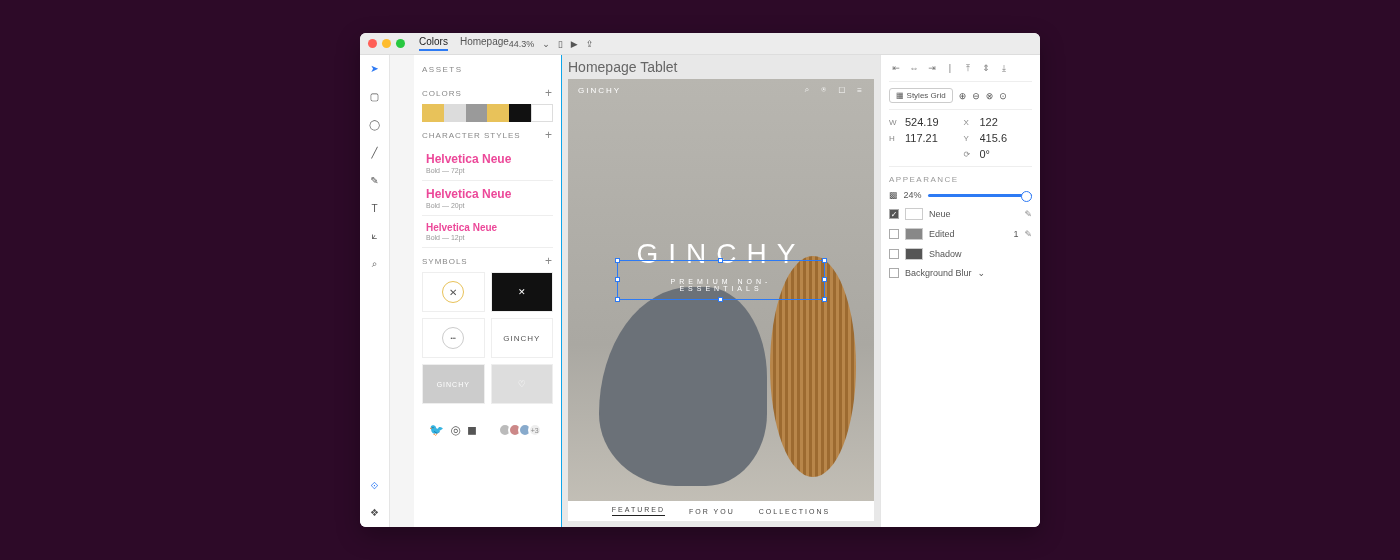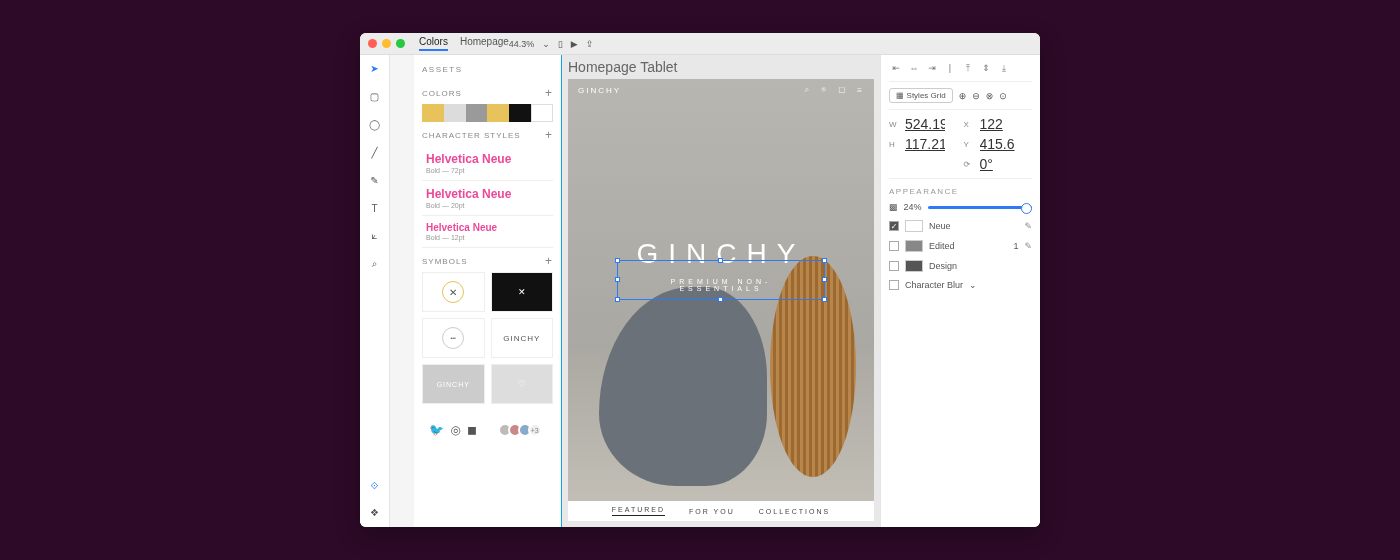--- a/index.html
+++ b/index.html
@@ -59,21 +59,21 @@
 .ab-foot { position: absolute; bottom: 0; left: 0; right: 0; height: 20px; background: #fff; display: flex; align-items: center; justify-content: center; gap: 24px; font-size: 7px; letter-spacing: 2px; color: #444; }
 .ab-foot .act { border-bottom: 1px solid #222; padding-bottom: 2px; }
 
 
 .rightpanel { width: 160px; background: #fff; border-left: 1px solid #e5e5e5; padding: 6px 8px; font-size: 9px; color: #555; }
 .alignrow { display: flex; gap: 4px; padding-bottom: 6px; border-bottom: 1px solid #eee; margin-bottom: 6px; }
 .alignrow .ab { width: 14px; height: 14px; display:flex; align-items:center; justify-content:center; color:#777; }
 .repeatrow { display: flex; align-items: center; gap: 6px; border-bottom: 1px solid #eee; padding-bottom: 6px; margin-bottom: 6px; }
 .repeatbtn { border: 1px solid #ccc; border-radius: 3px; padding: 2px 6px; font-size: 8px; display:flex; align-items:center; gap:3px; }
 .dimgrid { display: grid; grid-template-columns: 10px 1fr 10px 1fr; gap: 4px 6px; align-items: center; font-size: 8px; color: #888; border-bottom: 1px solid #eee; padding-bottom: 6px; margin-bottom: 8px; }
-.dimgrid input { border: none; width: 40px; font-size: 14px; color: #333; text-decoration: underline; }
+.dimgrid input { border: none; width: 40px; font-size: 11px; color: #333; }
 .sec-label { font-size: 8px; letter-spacing: 1.5px; color: #999; text-transform: uppercase; margin-bottom: 6px; }
 .proprow { display: flex; align-items: center; gap: 6px; margin-bottom: 8px; }
 .chk { width: 10px; height: 10px; border: 1px solid #aaa; display:inline-flex; align-items:center; justify-content:center; font-size:8px; }
 .chk.on { background:#555; color:#fff; }
 .colorchip { width: 18px; height: 12px; border: 1px solid #ccc; }
 .slider { flex:1; height:3px; background:#2d7af4; border-radius:2px; position:relative; }
 .slider::after { content:""; position:absolute; right:0; top:-3px; width:9px; height:9px; border-radius:50%; background:#fff; border:1px solid #2d7af4; }
 .eyedrop { color:#888; }
 </style>
 </head>
@@ -268,23 +268,23 @@
       <div class="proprow">
         <span class="chk"></span>
         <span class="colorchip" style="background:#888"></span>
         <span>Edited</span>
         <span style="margin-left:auto">1</span>
         <span class="eyedrop">✎</span>
       </div>
       <div class="proprow">
         <span class="chk"></span>
         <span class="colorchip" style="background:#555"></span>
-        <span>Design</span>
+        <span>Shadow</span>
       </div>
       <div class="proprow">
         <span class="chk"></span>
-        <span>Character Blur</span>
+        <span>Background Blur</span>
         <span>⌄</span>
       </div>
     </div>
 
   </div>
 </div>
 
 </body></html>

